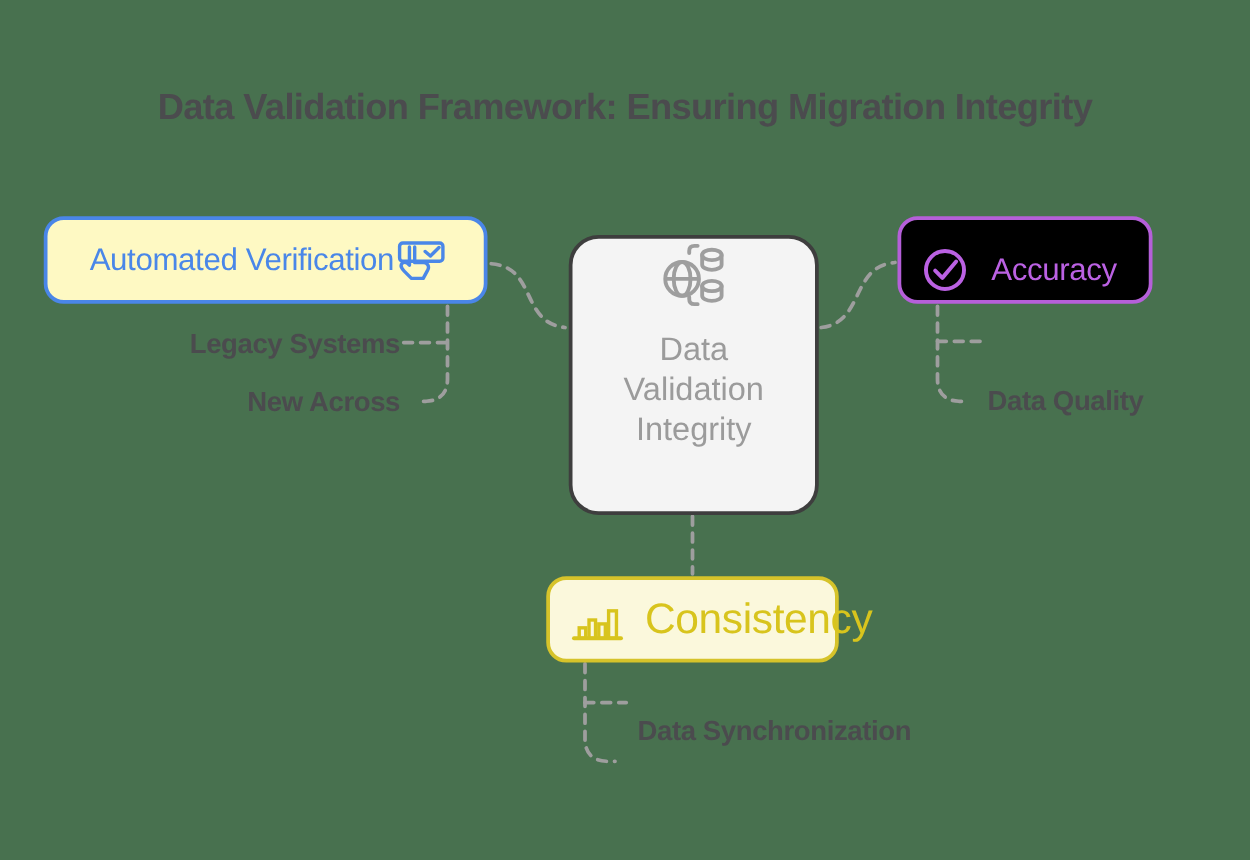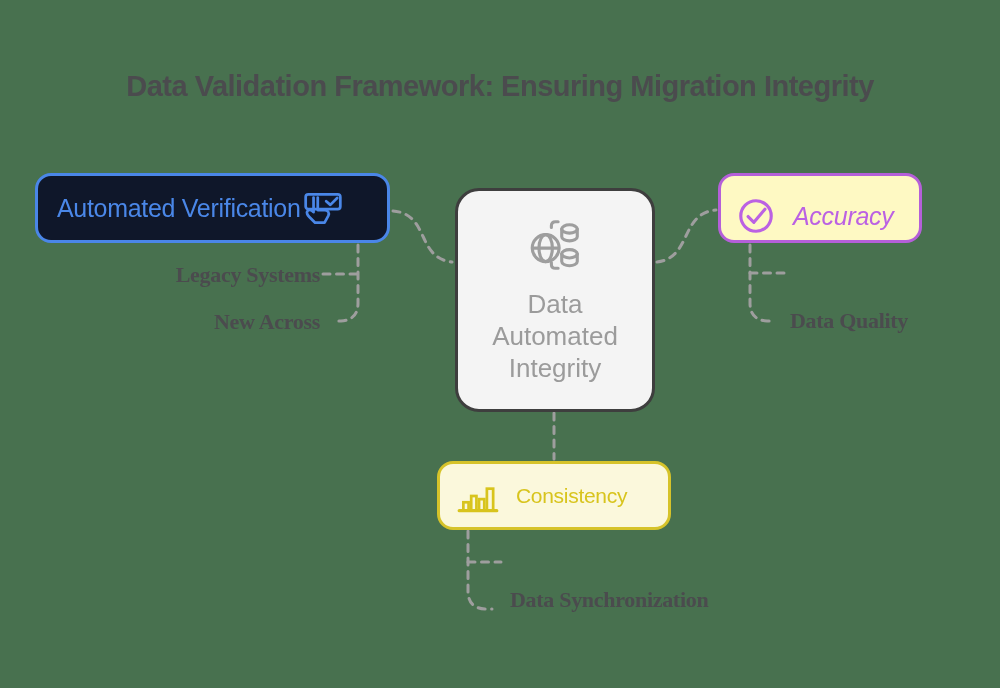--- a/index.html
+++ b/index.html
@@ -13,51 +13,51 @@
     letter-spacing: -0.5px; color: #4B4B4E;
   }
 
   svg.connectors { position: absolute; inset: 0; pointer-events: none; }
   .dash { fill: none; stroke: #9E9E9E; stroke-width: 3; stroke-dasharray: 7 6.5; stroke-linecap: round; }
 
   .node { position: absolute; display: flex; align-items: center; }
 
   .box-blue {
     left: 35px; top: 173px; width: 355px; height: 70px;
-    background: #0f172a; border: 3px solid #4A86E8; border-radius: 16px;
-    justify-content: flex-start; padding: 0 13px 0 19px;
+    background: #fef9c3; border: 3px solid #4A86E8; border-radius: 16px;
+    justify-content: center; padding: 0 13px 0 19px;
   }
   .box-blue .label { color: #4A87E8; font-size: 25px; font-weight: 400; letter-spacing: -0.3px; }
 
   .box-purple {
     left: 718px; top: 173px; width: 204px; height: 70px;
-    background: #fef9c3; border: 3px solid #B55FD9; border-radius: 16px;
-    padding: 16px 0 0 14px; gap: 16px; font-style: italic;
+    background: #000000; border: 3px solid #B55FD9; border-radius: 16px;
+    padding: 16px 0 0 14px; gap: 16px;
   }
   .box-purple .label { color: #BB61E3; font-size: 25px; letter-spacing: -0.3px; }
 
   .box-yellow {
     left: 437px; top: 461px; width: 234px; height: 69px;
     background: #FBF8DC; border: 3px solid #D6C32A; border-radius: 16px;
     padding: 0 0 0 15px; gap: 15px;
   }
-  .box-yellow .label { color: #D8C41D; font-size: 21px; letter-spacing: -0.3px; }
+  .box-yellow .label { color: #D8C41D; font-size: 34px; letter-spacing: -0.3px; }
 
   .box-center {
     left: 455px; top: 188px; width: 200px; height: 224px;
     background: #F4F4F4; border: 3px solid #3E3E3E; border-radius: 24px;
-    flex-direction: column; justify-content: center; gap: 14px;
+    flex-direction: column; gap: 14px;
   }
   .box-center .center-label {
     color: #9B9B9B; font-size: 26px; line-height: 32px; text-align: center; font-weight: 400;
   }
 
   .sub-label {
     position: absolute; color: #4B4B4E; font-size: 22px; font-weight: 700;
-    letter-spacing: -0.3px; white-space: nowrap; font-family: Liberation Serif, serif;
+    letter-spacing: -0.3px; white-space: nowrap;
   }
   .align-right { text-align: right; }
 
   .icon { display: inline-flex; flex: none; }
 </style>
 </head>
 <body>
 
 <div class="stage">
 
@@ -84,21 +84,21 @@
         <path d="M31 5.5 H28.5 C26 5.5 24.5 7 24.5 9.5 V11"></path>
         <path d="M24.5 45 V46.5 C24.5 49 26 50.5 28.5 50.5 H31"></path>
         <ellipse cx="42" cy="12.5" rx="7.5" ry="4"></ellipse>
         <path d="M34.5 12.5 V20 C34.5 22.2 37.9 24 42 24 C46.1 24 49.5 22.2 49.5 20 V12.5"></path>
         <ellipse cx="42" cy="36.5" rx="7.5" ry="4"></ellipse>
         <path d="M34.5 36.5 V44 C34.5 46.2 37.9 48 42 48 C46.1 48 49.5 46.2 49.5 44 V36.5"></path>
       </svg>
     </span>
     <div class="center-label">
       <div>Data</div>
-      <div>Automated</div>
+      <div>Validation</div>
       <div>Integrity</div>
     </div>
   </div>
 
   <div class="node box-blue">
     <span class="label">Automated Verification</span>
     <span class="icon">
       <svg width="44" height="42" viewBox="0 0 40 40" fill="none" stroke="#4A87E8" stroke-width="2.6" stroke-linecap="round" stroke-linejoin="round">
         <rect x="3.5" y="7" width="33" height="14" rx="2.5"></rect>
         <polyline points="23,13.5 27,17 33.5,10.5"></polyline>
@@ -128,15 +128,15 @@
       </svg>
     </span>
     <span class="label">Consistency</span>
   </div>
 
   <div class="sub-label align-right" style="right:680px; top:262px;">Legacy Systems</div>
   <div class="sub-label align-right" style="right:680px; top:309px;">New Across</div>
 
   <div class="sub-label" style="left:790px; top:308px;">Data Quality</div>
 
-  <div class="sub-label" style="left:510px; top:587px;">Data Synchronization</div>
+  <div class="sub-label" style="left:510px; top:572px;">Data Synchronization</div>
 
 </div>
 
 </body></html>

